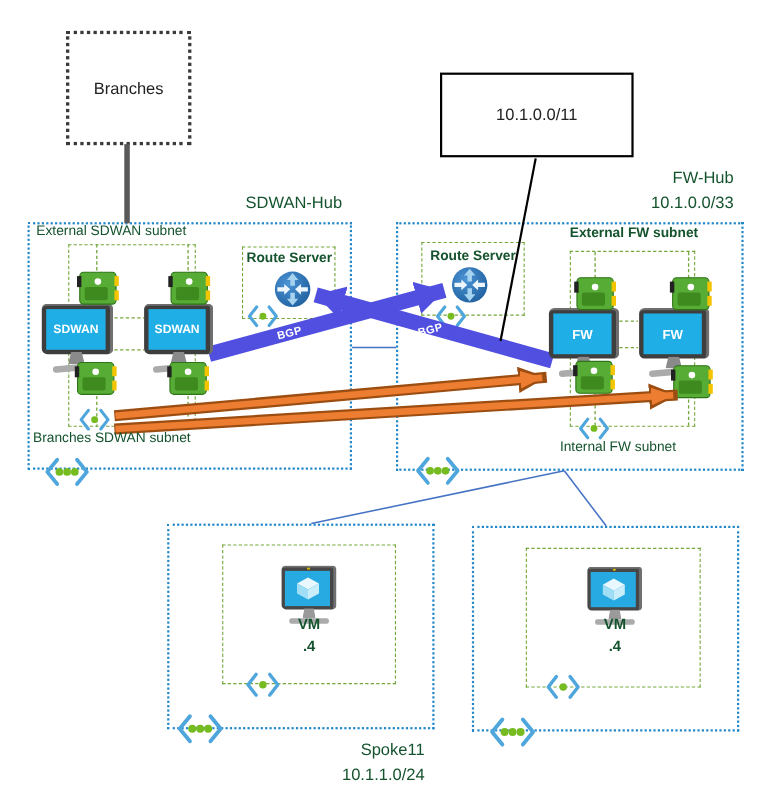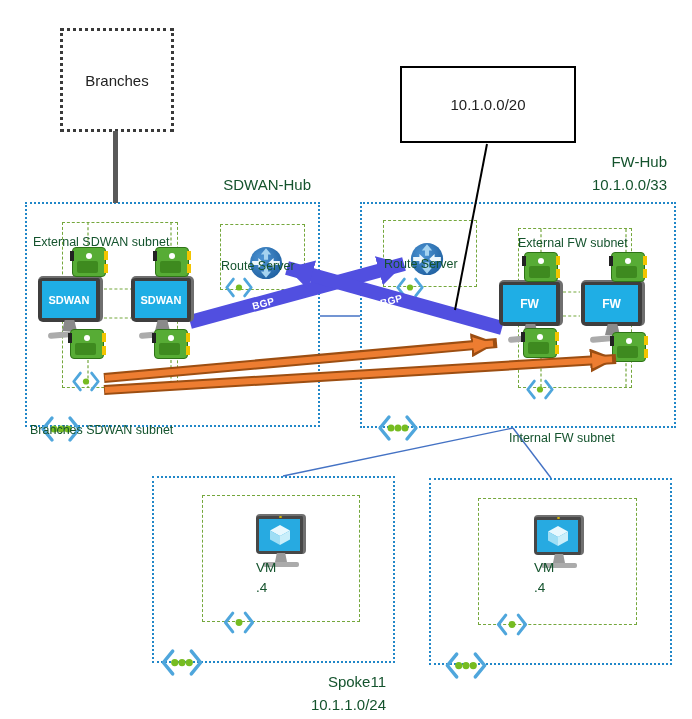--- a/index.html
+++ b/index.html
@@ -14,23 +14,23 @@
   .hub-box{position:absolute;border:2px dotted #2187C8;box-sizing:border-box;z-index:5;}
   .green-box{position:absolute;border:1px dashed #74A73C;box-sizing:border-box;z-index:6;}
   .branches-box{position:absolute;border:3px dotted #3a3a3a;box-sizing:border-box;z-index:5;
                 display:flex;align-items:center;justify-content:center;font-size:15px;}
   .callout-box{position:absolute;border:2.5px solid #000;box-sizing:border-box;z-index:60;background:#fff;
                display:flex;flex-direction:column;align-items:center;justify-content:center;
                font-size:15px;line-height:23px;}
 
   
   .lbl{position:absolute;z-index:60;white-space:nowrap;color:#14532d;}
-  .md{font-size:12.5px;margin-top:32px;}
+  .md{font-size:12.5px;}
   .lg{font-size:15px;}
-  .ctr{}
+  .ctr{text-align:center;font-weight:bold;}
   .rgt{text-align:right;}
   .bgp{position:absolute;z-index:45;color:#fff;font-size:10px;font-weight:bold;
        transform:rotate(-14deg);letter-spacing:.3px;}
 
   
   .monitor{position:absolute;background:#3E3E3E;border-radius:5px;z-index:40;
            border-top:2px solid #6f6f6f;border-right:3px solid #6f6f6f;box-sizing:border-box;}
   .screen{position:absolute;left:4px;top:3px;right:4px;bottom:4px;background:#1FAEE5;
           display:flex;align-items:center;justify-content:center;
           color:#fff;font-weight:bold;font-size:12px;}
@@ -84,21 +84,21 @@
       <line x1="541" y1="358" x2="541" y2="388"></line>
         <line x1="626" y1="358" x2="626" y2="388"></line>
     </g>
   </svg>
 
   <div class="branches-box" style="left:60px;top:28px;width:114px;height:104px;">
     <span>Branches</span>
   </div>
 
   <div class="callout-box" style="left:400px;top:66px;width:176px;height:77px;">
-    <span>10.1.0.0/20</span>
+    <span>10.1.0.0/11</span>
   </div>
 
   <div class="hub-box" style="left:25px;top:202px;width:295px;height:225px;"></div>
   <div class="hub-box" style="left:360px;top:202px;width:316px;height:226px;"></div>
 
   <div class="hub-box" style="left:152px;top:476px;width:243px;height:187px;"></div>
   <div class="hub-box" style="left:429px;top:478px;width:243px;height:187px;"></div>
 
   <div class="green-box" style="left:62px;top:222px;width:116px;height:166px;"></div>
   <div class="green-box" style="left:518px;top:228px;width:114px;height:160px;"></div>

